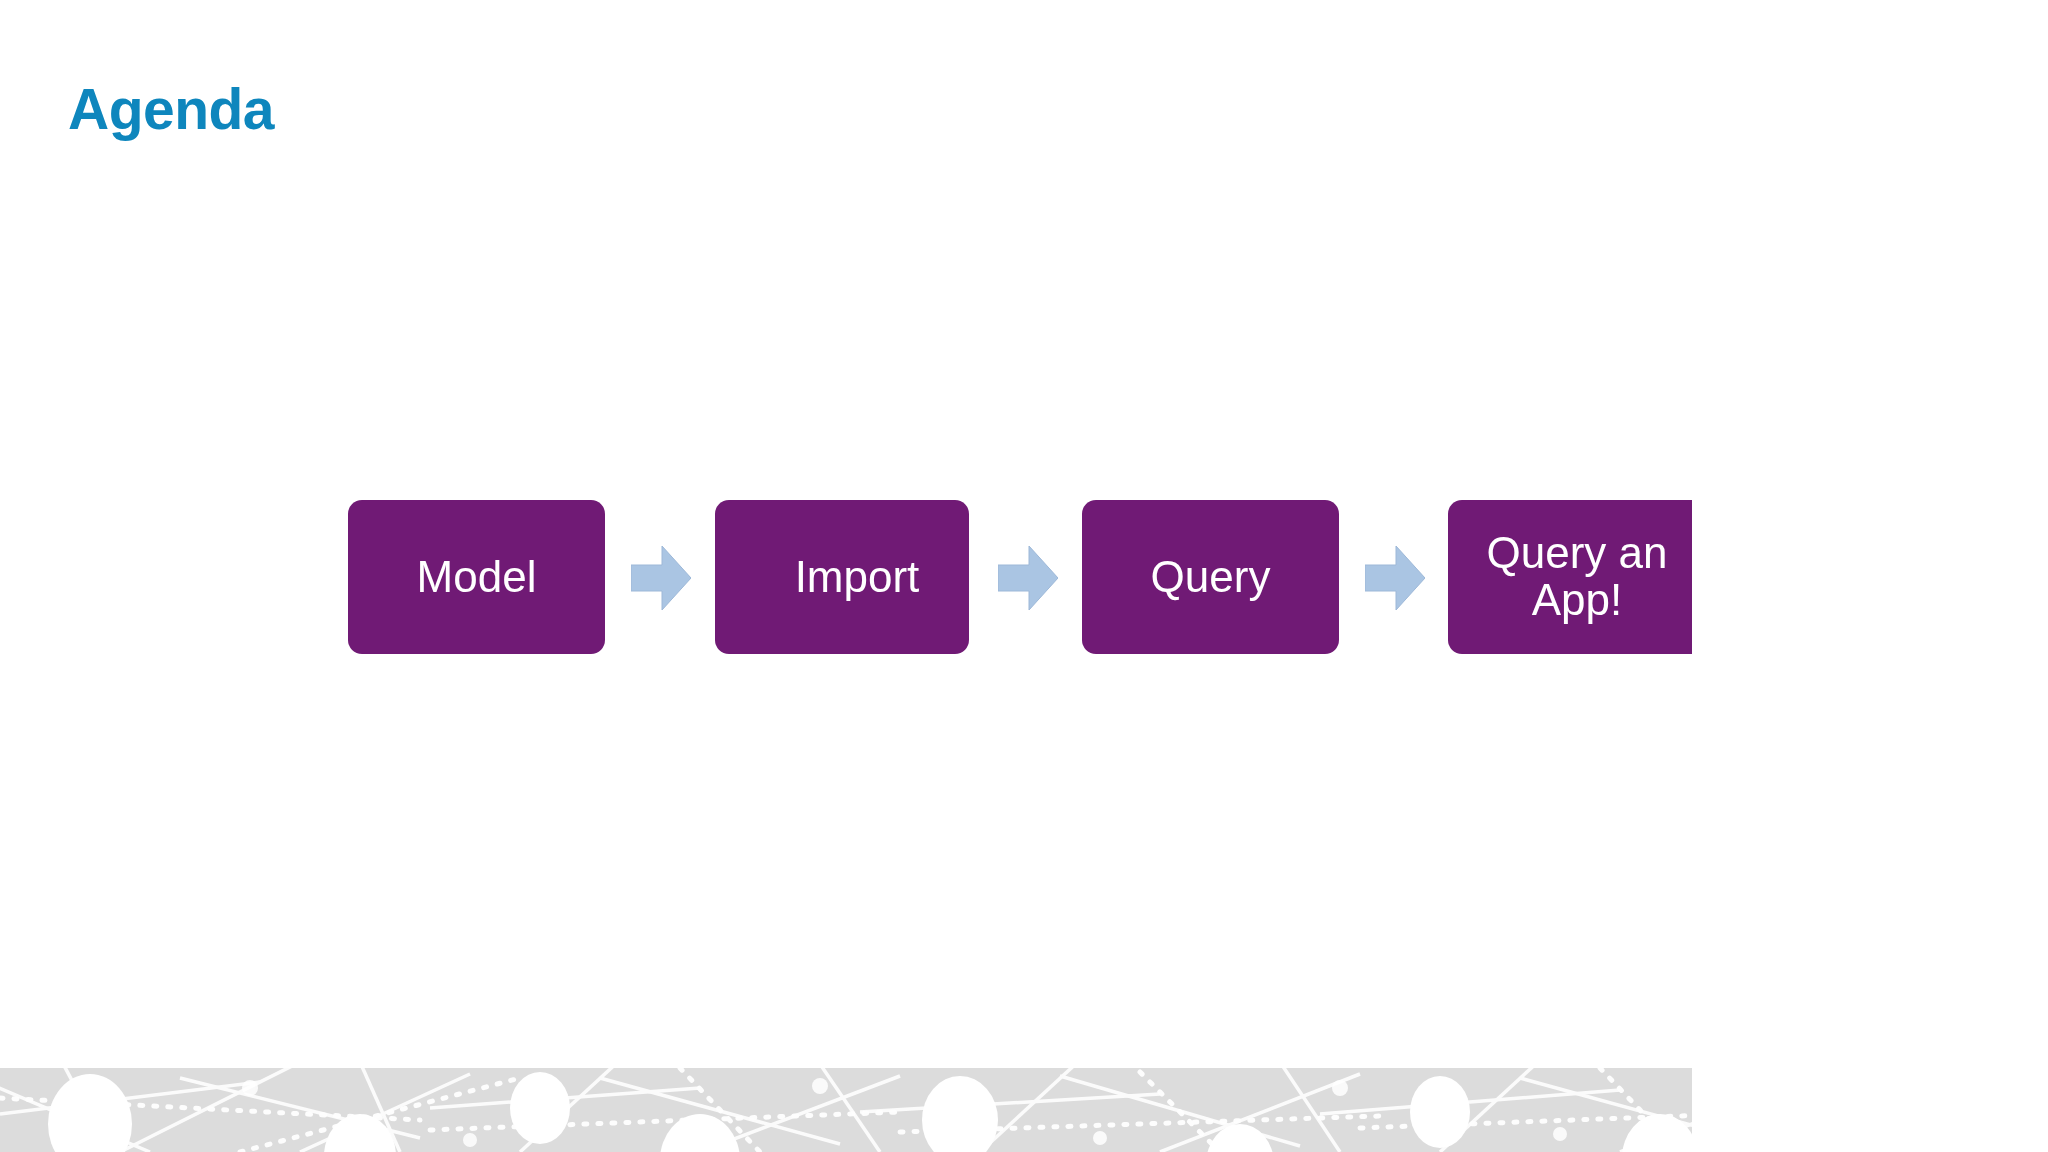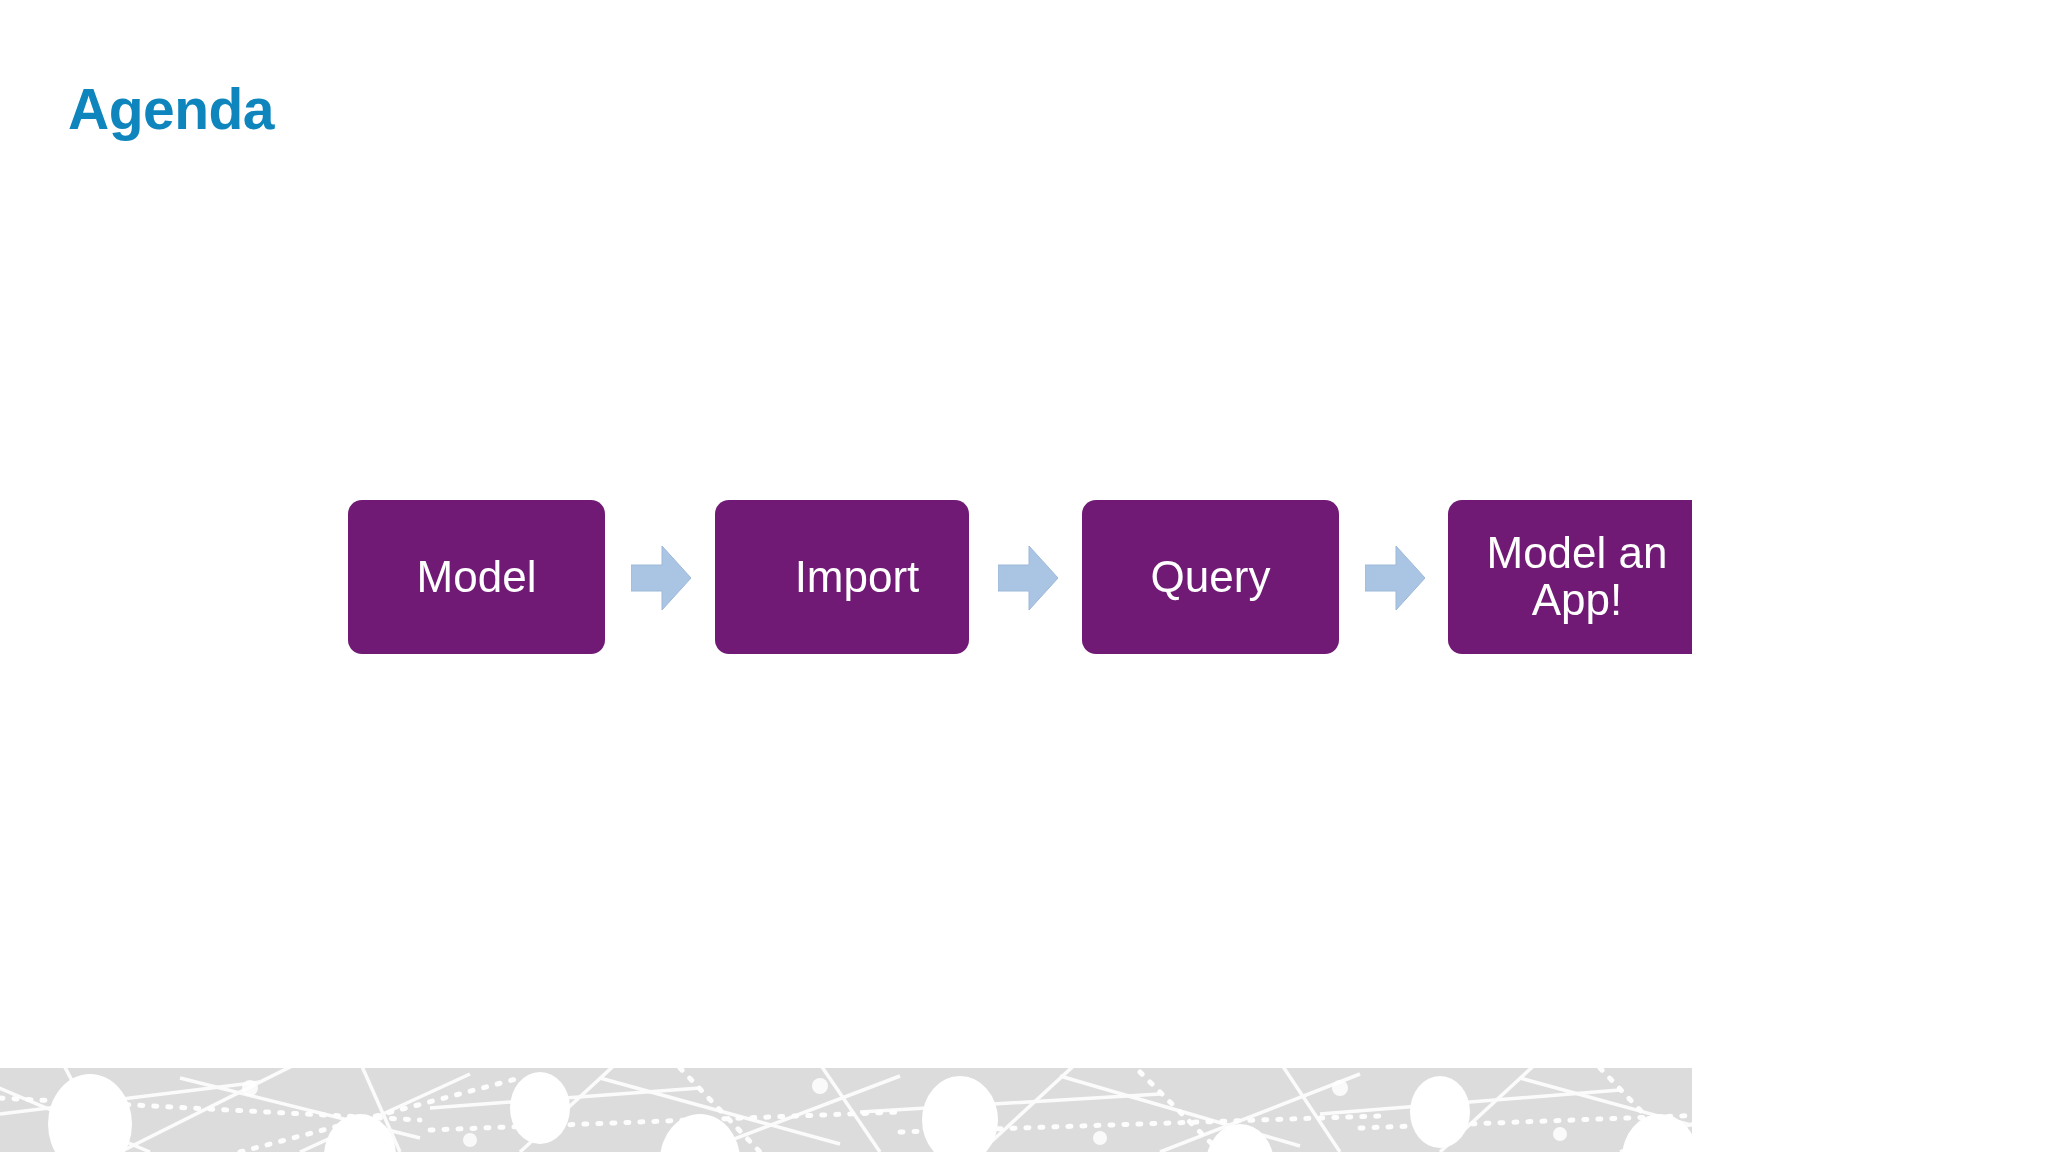--- a/index.html
+++ b/index.html
@@ -196,21 +196,21 @@
       <span class="flow-box-label">Query</span>
     </div>
 
     <div class="flow-arrow a2">
       <svg width="60" height="64" viewBox="0 0 60 64" aria-hidden="true">
         <polygon points="0,19 31,19 31,0 60,32 31,64 31,45 0,45" fill="#aac5e3" stroke="#9db8d8" stroke-width="1"></polygon>
       </svg>
     </div>
 
     <div class="flow-box b3">
-      <span class="flow-box-label">Model an App!</span>
+      <span class="flow-box-label">Query an App!</span>
     </div>
 
   </div>
 
   <div class="bottom-band">
     <svg width="2048" height="84" viewBox="0 0 2048 84" aria-hidden="true">
       <rect x="0" y="0" width="2048" height="84" fill="#dcdcdc"></rect>
       <g stroke="#ffffff" stroke-width="3.5" fill="none" opacity="0.9">
         <path d="M-20 12 L150 84"></path>
         <path d="M60 -10 L110 84"></path>

